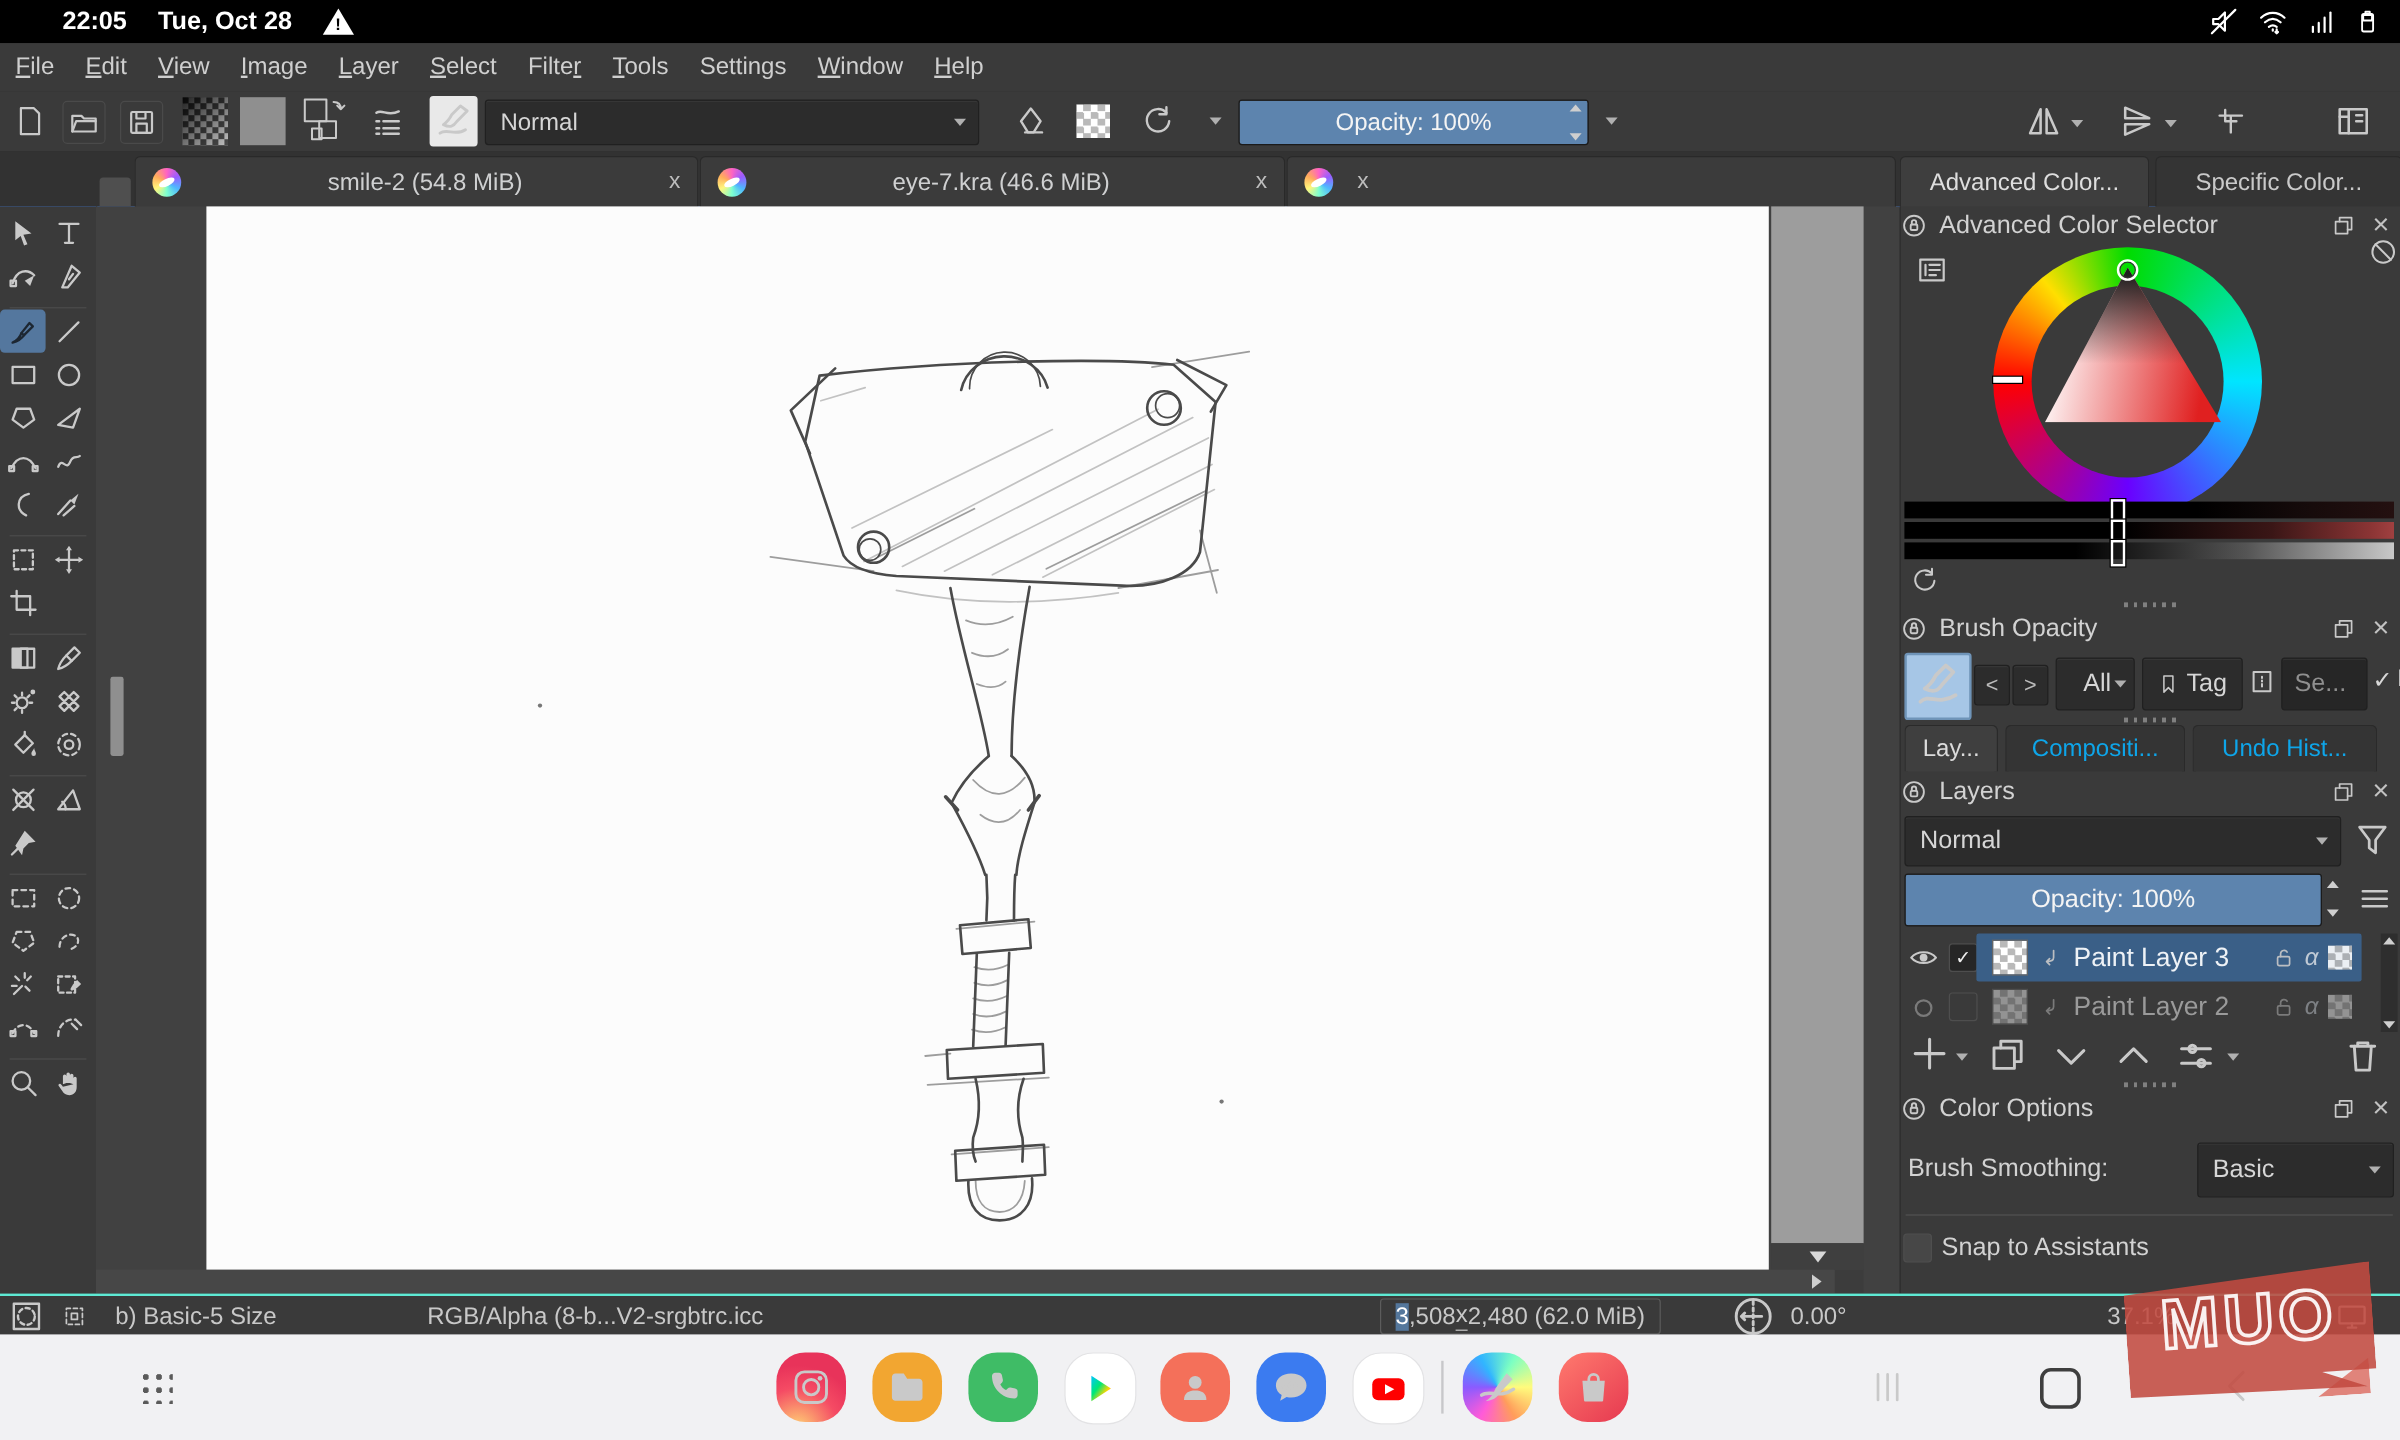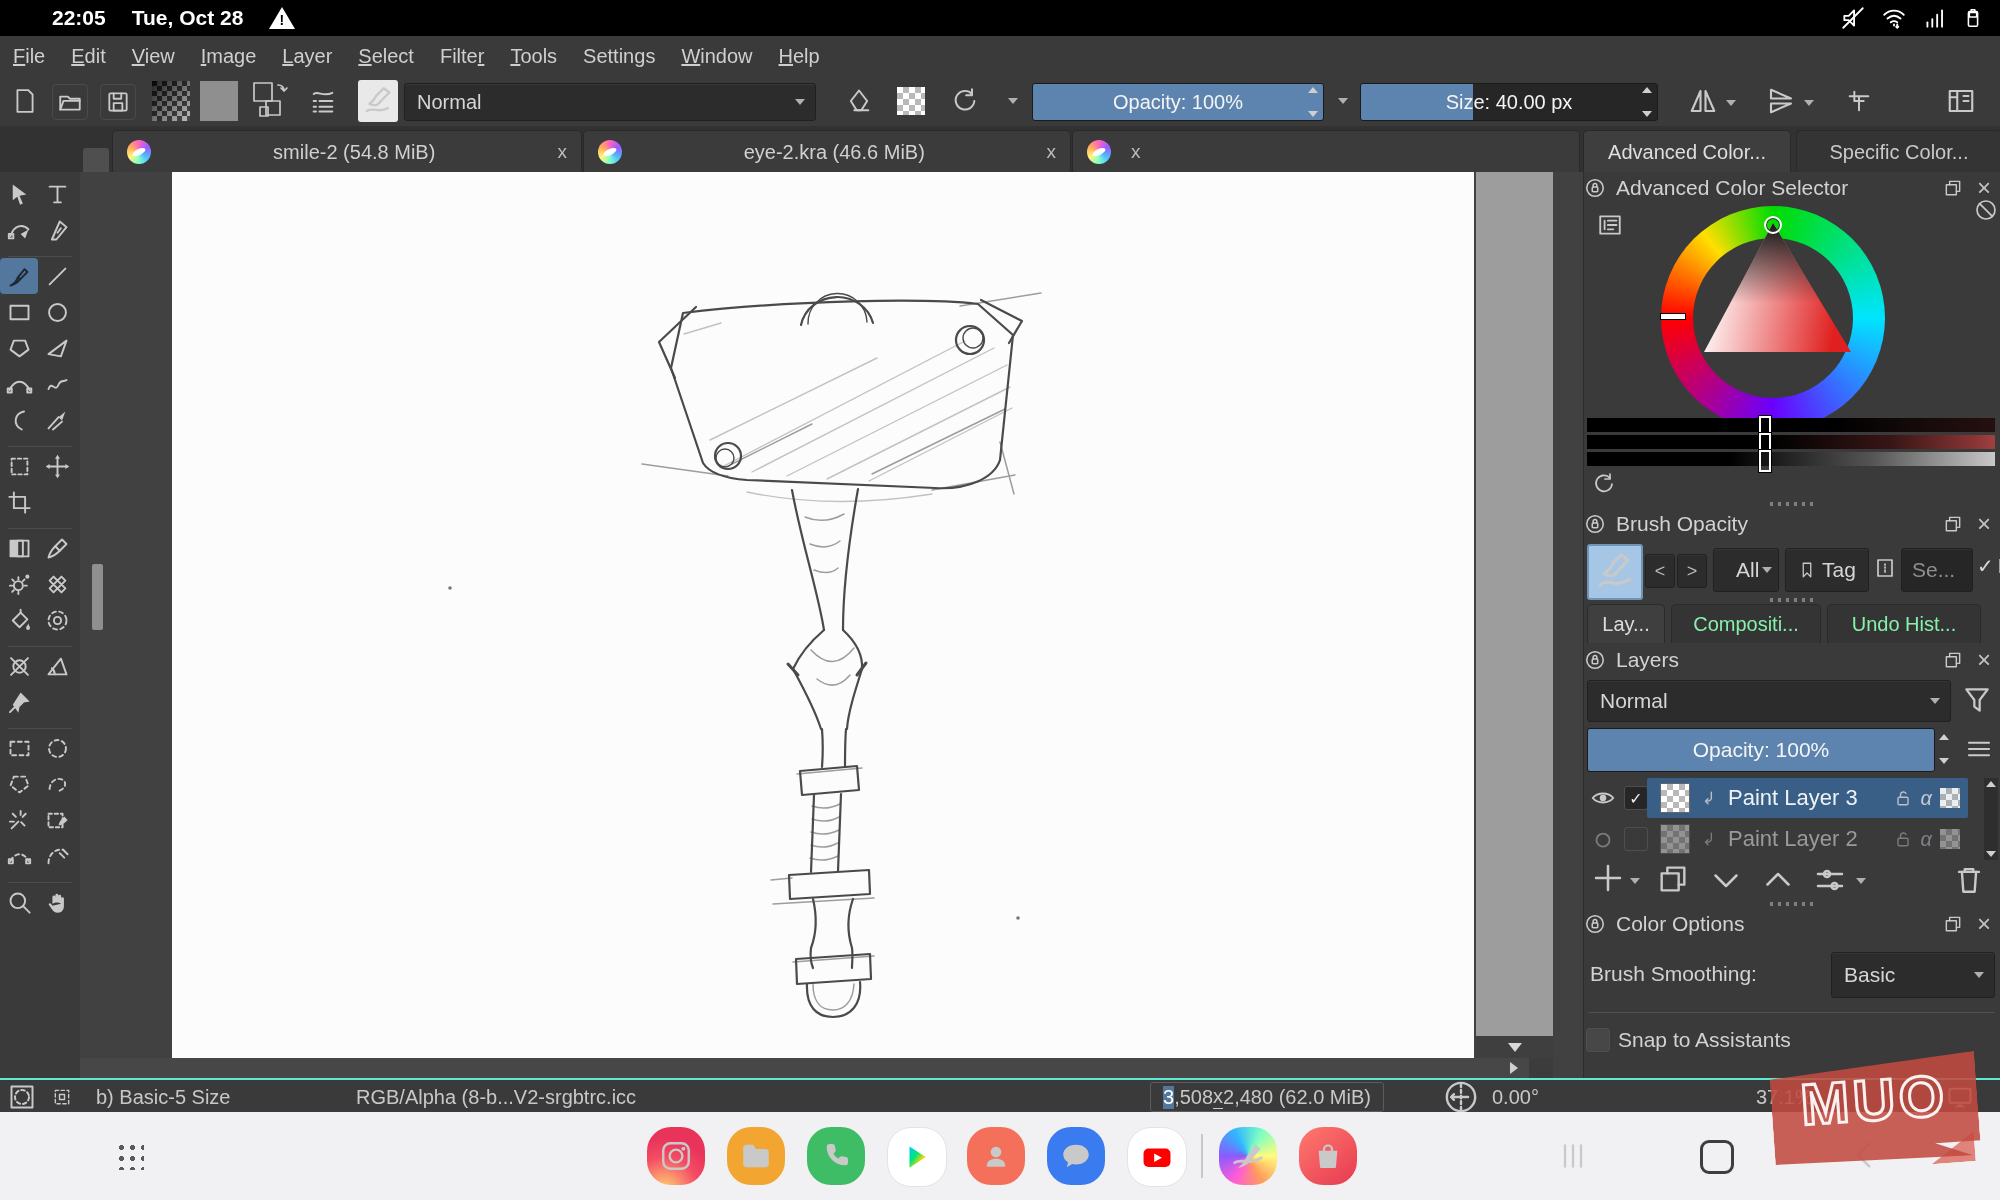--- a/index.html
+++ b/index.html
@@ -74,21 +74,21 @@
   
   .rpanel{left:1583px;top:172px;width:417px;height:906px;background:#3a3a3a;border-left:1px solid #2d2d2d;}
   .dock-hdr{position:absolute;left:0;width:417px;height:32px;display:flex;align-items:center;color:#d2d2d2;font-size:21px;}
   .dock-hdr .ttl{margin-left:10px;}
   .dock-hdr .rt{margin-left:auto;display:flex;gap:14px;margin-right:10px;align-items:center;color:#c2c2c2;}
   .splitdots{position:absolute;left:186px;width:46px;height:4px;
     background:repeating-linear-gradient(90deg,#808080 0 3px,transparent 3px 8px);}
   .strip{position:absolute;left:3px;width:408px;height:14px;}
   .strip-marker{position:absolute;width:8px;height:18px;top:-2px;border:2px solid #fff;box-shadow:0 0 0 1px #000;}
   .ptab{position:absolute;height:38px;background:#343434;border:1px solid #2a2a2a;border-bottom:none;
-    border-radius:5px 5px 0 0;color:#86efac;font-size:20px;display:flex;align-items:center;justify-content:center;}
+    border-radius:5px 5px 0 0;color:#0ea5e9;font-size:20px;display:flex;align-items:center;justify-content:center;}
   .ptab.active{background:#3f3f3f;color:#dcdcdc;}
   .layer-row{position:absolute;left:0;width:400px;height:40px;display:flex;align-items:center;}
   .layer-row .selbg{position:absolute;left:63px;right:16px;top:0;bottom:0;background:#3a5f87;border-radius:2px;}
   .layer-row.dim .selbg{background:transparent;}
   .chk{width:22px;height:22px;background:#262626;border:1px solid #4e4e4e;border-radius:3px;
     display:flex;align-items:center;justify-content:center;color:#eee;font-size:16px;}
   .checker{background:conic-gradient(#b9b9b9 0 25%,#fff 0 50%,#b9b9b9 0 75%,#fff 0) 0 0/12px 12px;}
   .lay-name{font-size:22px;color:#eef2f6;margin-left:10px;position:relative;}
   .dim .lay-name{color:#9a9a9a;}
   .alpha{font-size:20px;font-style:italic;color:#cfd6de;}
@@ -234,28 +234,20 @@
     <span class="dd-arrow" style="position:absolute;left:1008px;top:22px"></span>
     <div class="kslider" style="left:1032px;top:7px;width:290px;height:36px">
       <span class="fill" style="width:100%"></span>
       <div class="lbl" style="line-height:36px">Opacity: 100%</div>
       <span class="spins">
           <span class="sp-up"></span>
           <span class="sp-dn"></span>
         </span>
     </div>
     <span class="dd-arrow" style="position:absolute;left:1338px;top:22px"></span>
-    <div class="kslider" style="left:1360px;top:7px;width:296px;height:36px">
-      <span class="fill" style="width:38%"></span>
-      <div class="lbl" style="line-height:36px">Size: 40.00 px</div>
-      <span class="spins">
-          <span class="sp-up"></span>
-          <span class="sp-dn"></span>
-        </span>
-    </div>
     <span class="tb-ic" style="left:1686px">
         <svg class="ic" width="30" height="30" viewBox="0 0 24 24">
           <path d="M10 4 V20 H3 Z" fill="#d2d2d2" stroke="none"></path>
           <path d="M14 4 V20 H21 Z"></path>
         </svg>
       </span>
     <span class="dd-arrow" style="position:absolute;left:1726px;top:24px"></span>
     <span class="tb-ic" style="left:1764px">
         <svg class="ic" width="30" height="30" viewBox="0 0 24 24">
           <path d="M4 10 H20 L4 3 Z" fill="#d2d2d2" stroke="none"></path>
@@ -282,21 +274,21 @@
     <span id="doc-tabs"><span class="doc-tab" style="left: 112px; width: 468px;">
           <span class="kicon">
             <i></i>
           </span>
           <span class="ttl">smile-2 (54.8 MiB)</span>
           <span class="cls">x</span>
         </span><span class="doc-tab" style="left: 583px; width: 486px;">
           <span class="kicon">
             <i></i>
           </span>
-          <span class="ttl">eye-2.kra (46.6 MiB)</span>
+          <span class="ttl">eye-7.kra (46.6 MiB)</span>
           <span class="cls">x</span>
         </span><span class="doc-tab" style="left: 1072px; width: 506px;">
           <span class="kicon">
             <i></i>
           </span>
           <span class="cls">x</span>
         </span></span>
     <span id="dock-tabs"><span class="dock-tab active" style="left: 1583px; width: 206px;">
           <span>Advanced Color...</span>
         </span><span class="dock-tab" style="left: 1796px; width: 204px;">

